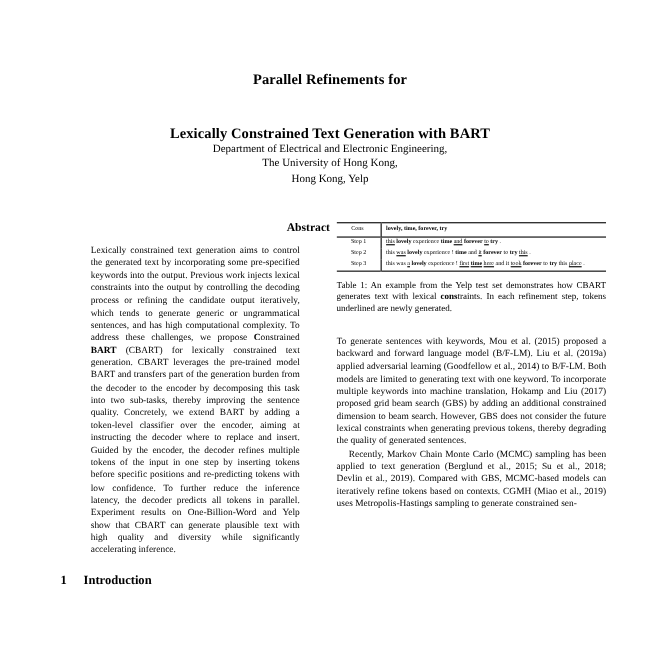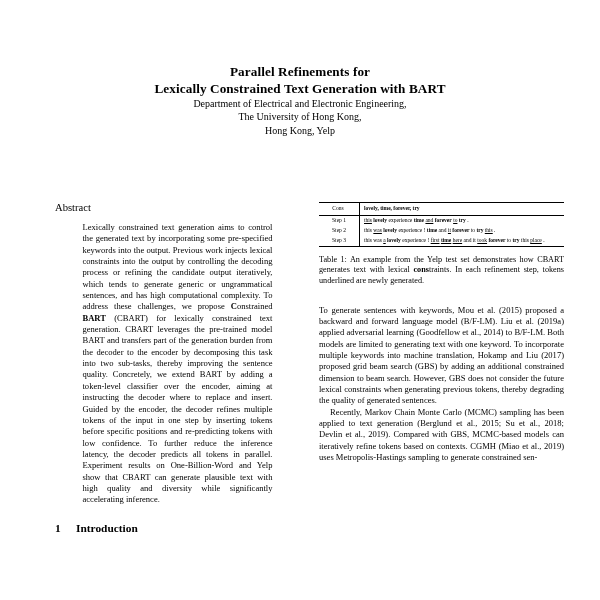--- a/index.html
+++ b/index.html
@@ -27,21 +27,21 @@
   .titleblock {
     padding-top: 64px;
     text-align: center;
   }
   .paper-title {
     font-size: 13.2px;
     font-weight: bold;
     line-height: 16.5px;
     letter-spacing: 0.1px;
   }
-  .paper-title .line2 { display: block; }
+  .paper-title .line2 { display: block; margin-top: 32px; }
   .author-name {
     margin-top: 13px;
     font-size: 10.2px;
     font-weight: bold;
     line-height: 13px;
   }
   .affiliation {
     font-size: 10px;
     line-height: 13.4px;
   }
@@ -61,26 +61,26 @@
     height: 404px;
   }
   .col {
     position: absolute;
     top: 0;
     width: 245px;
     height: 404px;
     overflow: hidden;
   }
   .col-left  { left: 55px; }
-  .col-right { left: 319px; }
+  .col-right { left: 306px; }
 
   .section-heading {
-    text-align: left;
+    text-align: right;
     font-size: 10.6px;
-    font-weight: normal;
+    font-weight: bold;
     margin: 6px 0 9px 0;
   }
   .abstract-body {
     width: 190px;
     margin: 0 auto;
   }
   p.body {
     margin: 0;
     font-size: 8.55px;
     line-height: 11.35px;

